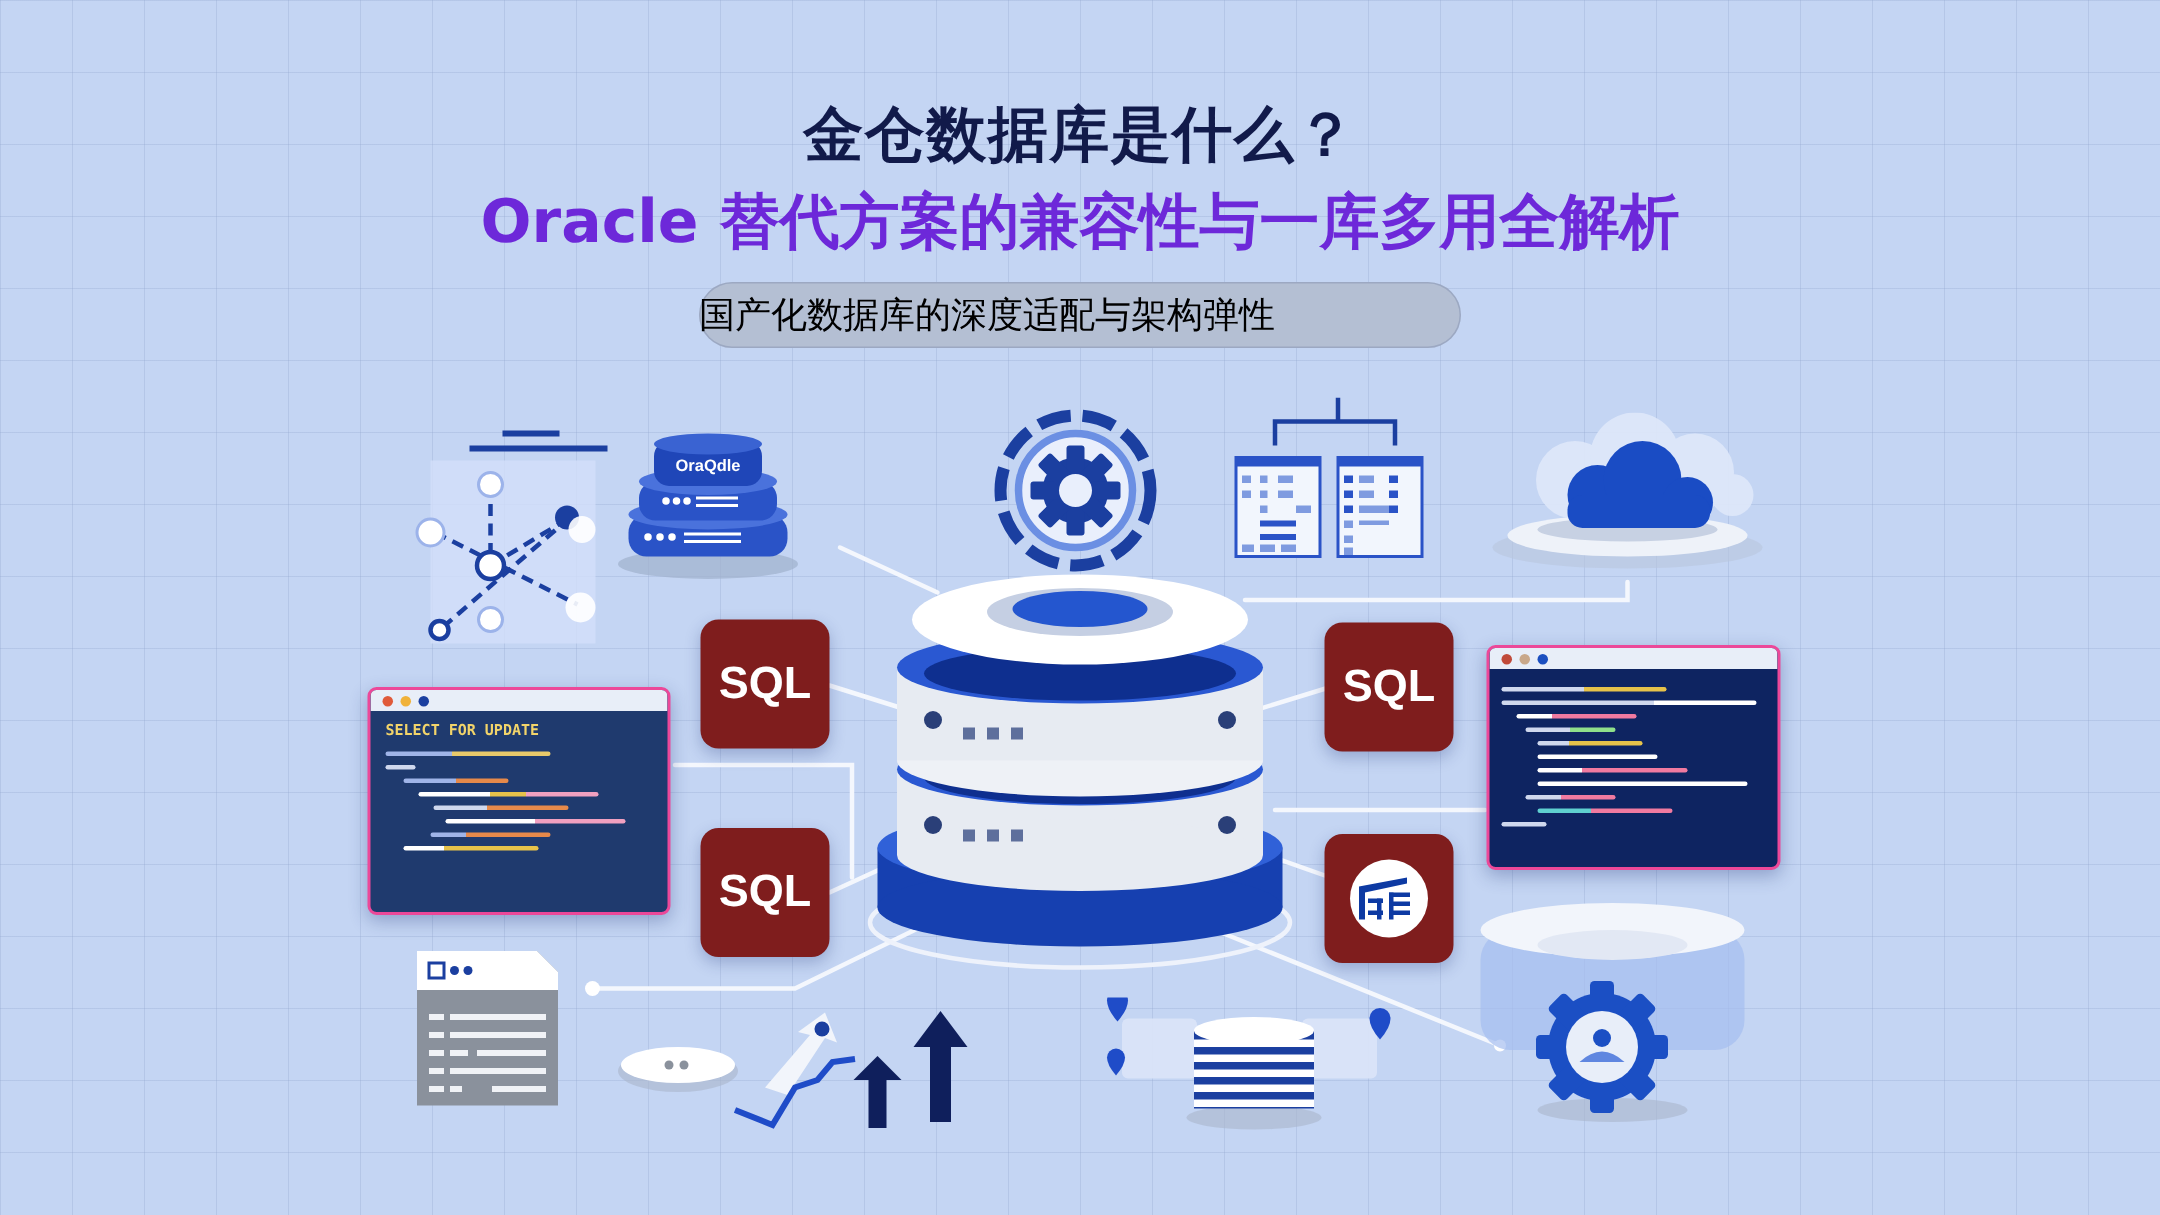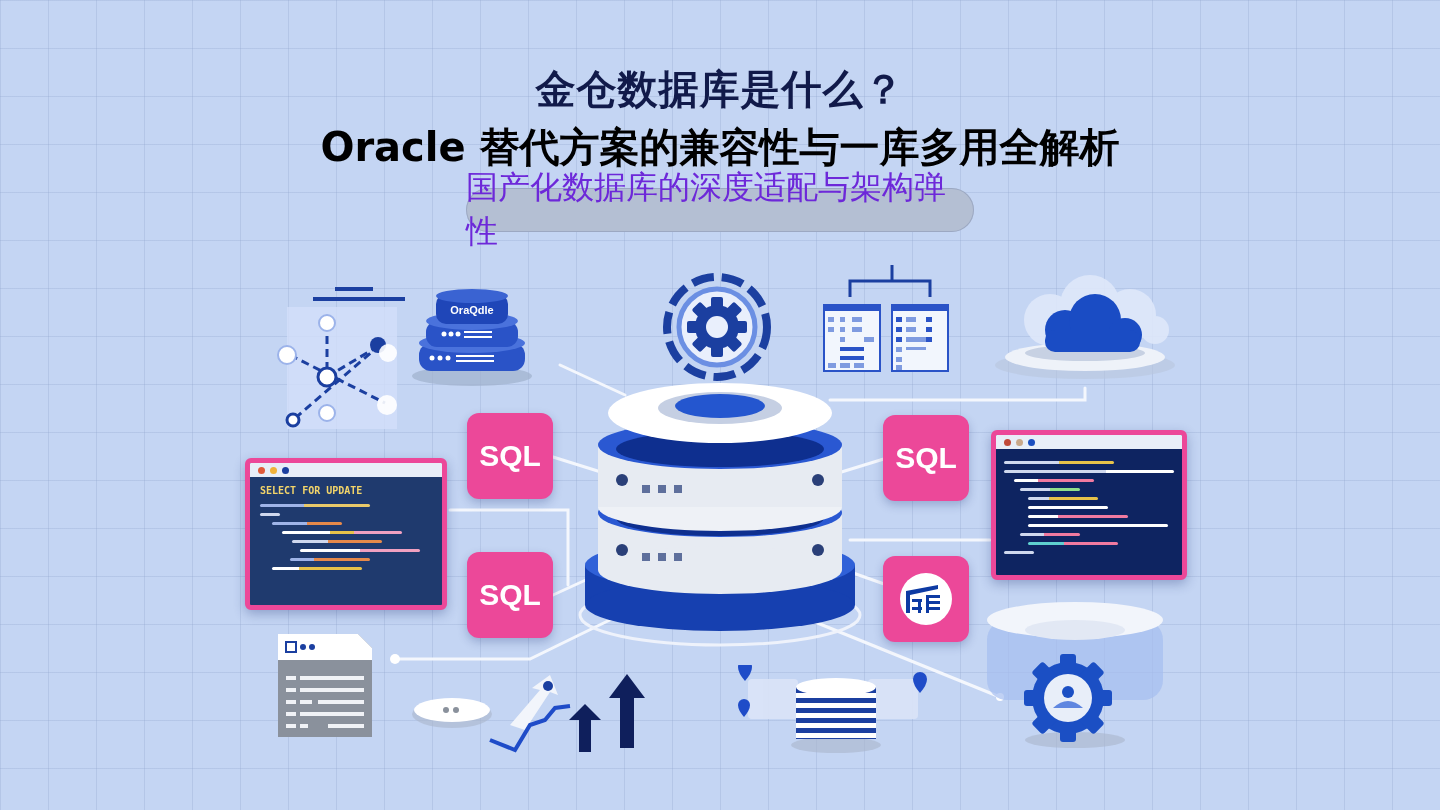--- a/index.html
+++ b/index.html
@@ -13,39 +13,39 @@
       linear-gradient(90deg, rgba(150,170,210,0.35) 1px, transparent 1px);
     background-size: 48px 48px;
   }
   .abs { position: absolute; }
   .title1 {
     left: 0; width: 1440px; top: 62px; text-align: center;
     font-size: 40px; font-weight: bold; color: #111a4a; letter-spacing: 1px;
   }
   .title2 {
     left: 0; width: 1440px; top: 120px; text-align: center;
-    font-size: 40px; font-weight: bold; color: #000000;
+    font-size: 40px; font-weight: bold; color: #6d28d9;
   }
   .subtitle-pill {
     left: 466px; top: 188px; width: 508px; height: 44px; border-radius: 22px;
-    background: #b4bfd3; color: #6d28d9; font-size: 32px;
-    display: flex; align-items: center; justify-content: center;
+    background: #b4bfd3; color: #000000; font-size: 24px;
+    display: flex; align-items: center; justify-content: flex-start;
     box-shadow: inset 0 0 0 1px rgba(120,135,170,0.4);
   }
   .sql-tile {
-    width: 86px; height: 86px; border-radius: 12px; background: #ec4899;
+    width: 86px; height: 86px; border-radius: 12px; background: #7f1d1d;
     color: #fff; font-weight: bold; font-size: 30px;
     display: flex; align-items: center; justify-content: center;
     box-shadow: 0 4px 10px rgba(20,40,110,0.25);
     font-family: "Liberation Sans", sans-serif;
   }
   .code-window {
     border-radius: 6px; background: #1f3a6e; overflow: hidden;
     box-shadow: 0 4px 12px rgba(20,40,110,0.3);
-    border: 5px solid #ec4899;
+    border: 2px solid #ec4899;
   }
   .code-window .bar { height: 14px; background: #e8eef8; display: flex; gap: 5px; align-items: center; padding-left: 8px; }
   .dot { width: 7px; height: 7px; border-radius: 50%; }
   .code-line { height: 3px; border-radius: 2px; margin: 6px 0; }
   .code-title {
     color: #f2d46a; font-family: "DejaVu Sans Mono", monospace;
     font-size: 10px; font-weight: bold; padding: 8px 10px 2px;
   }
 </style>
 </head>

